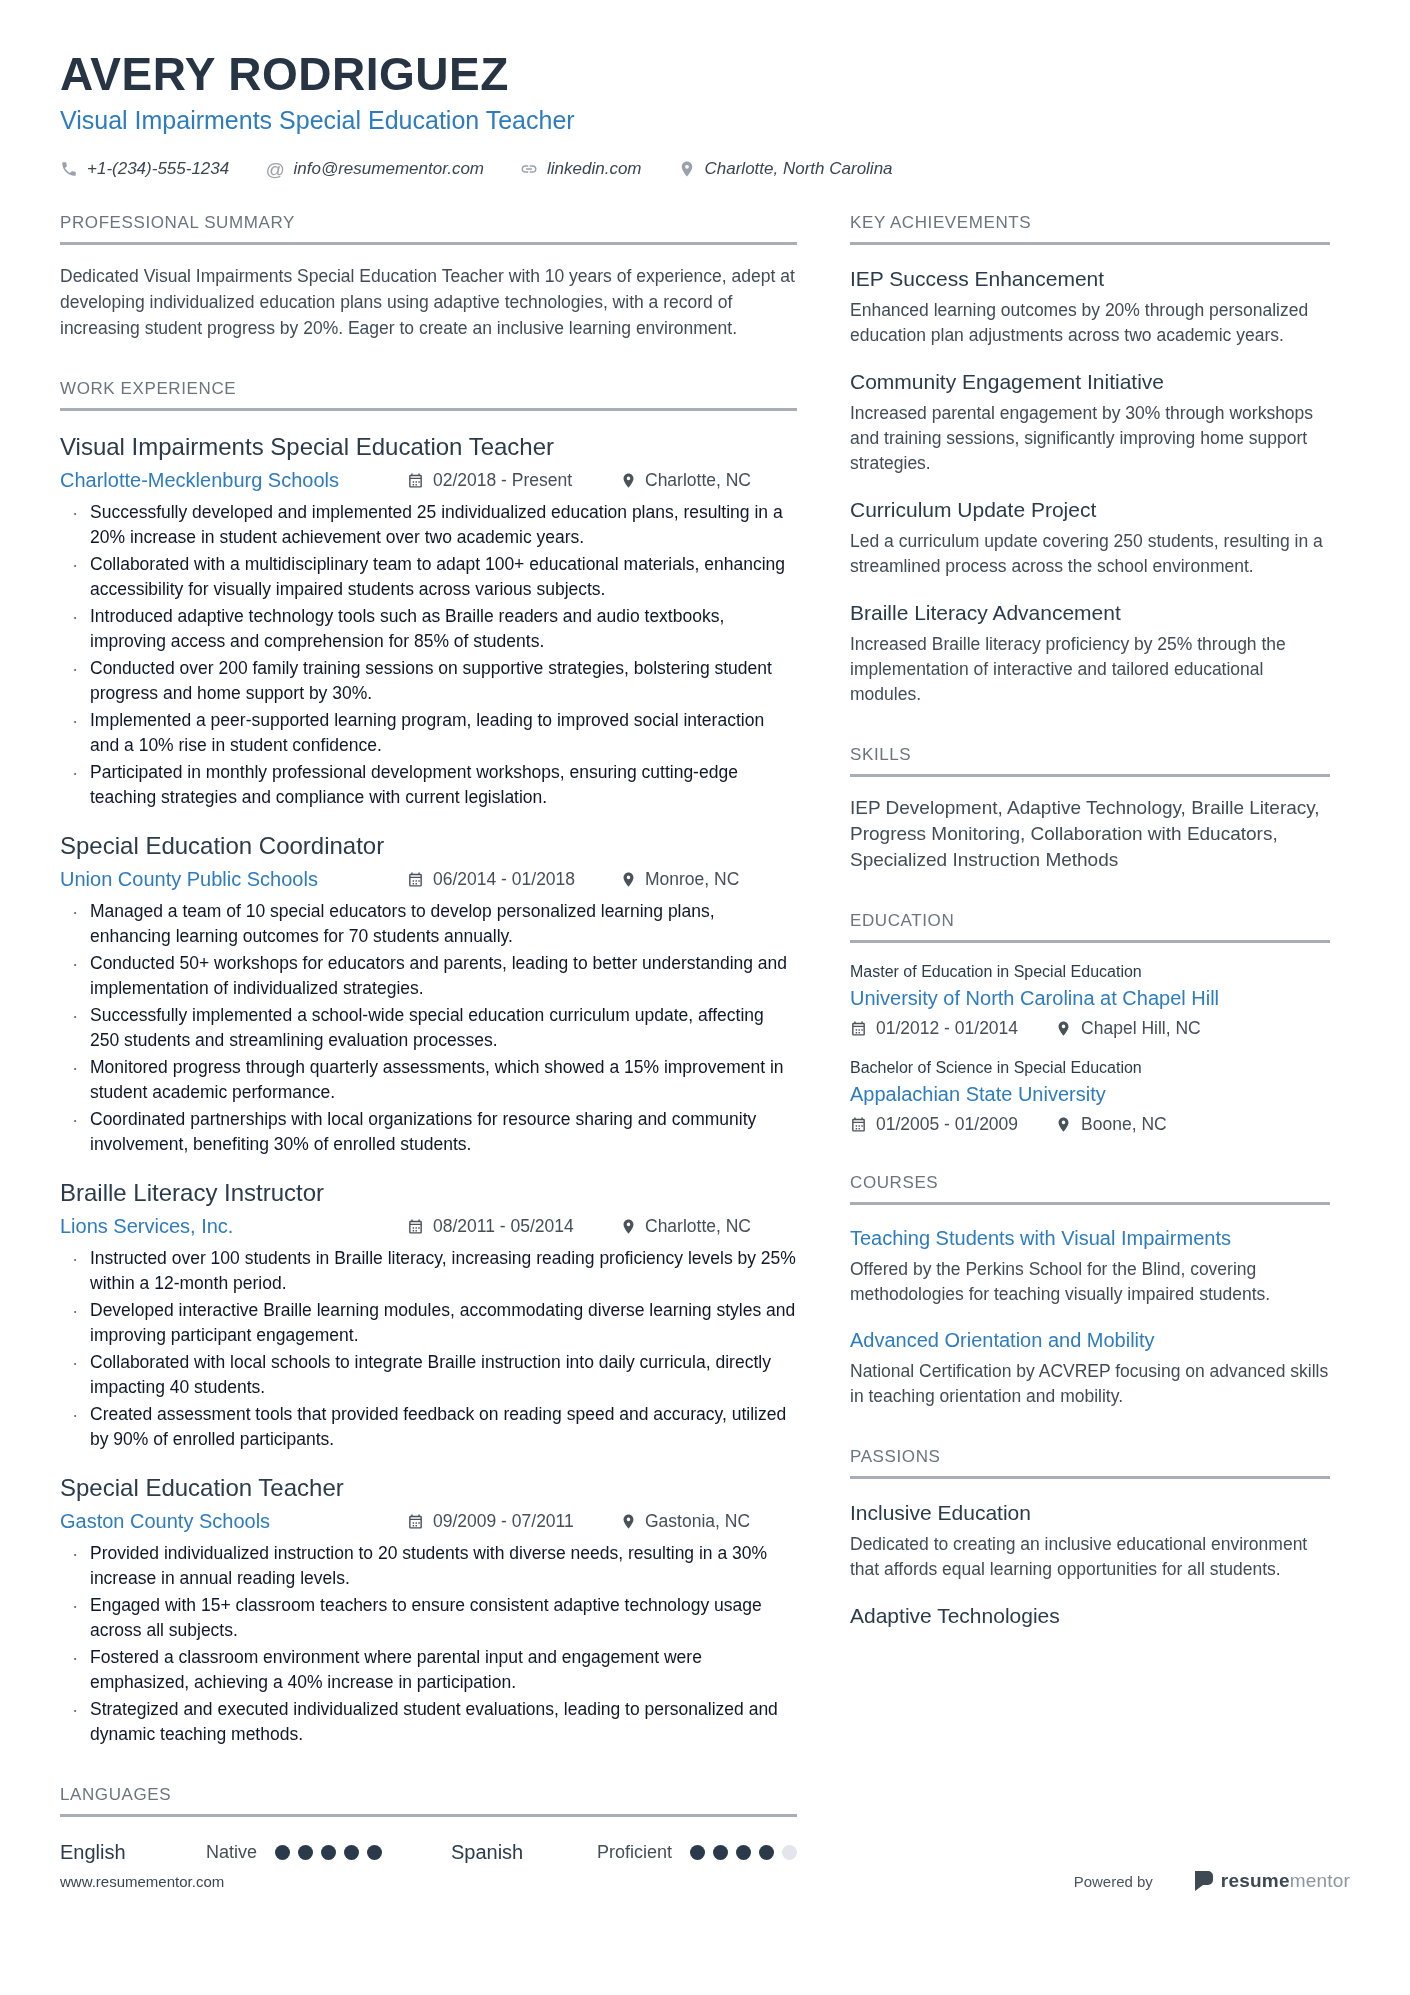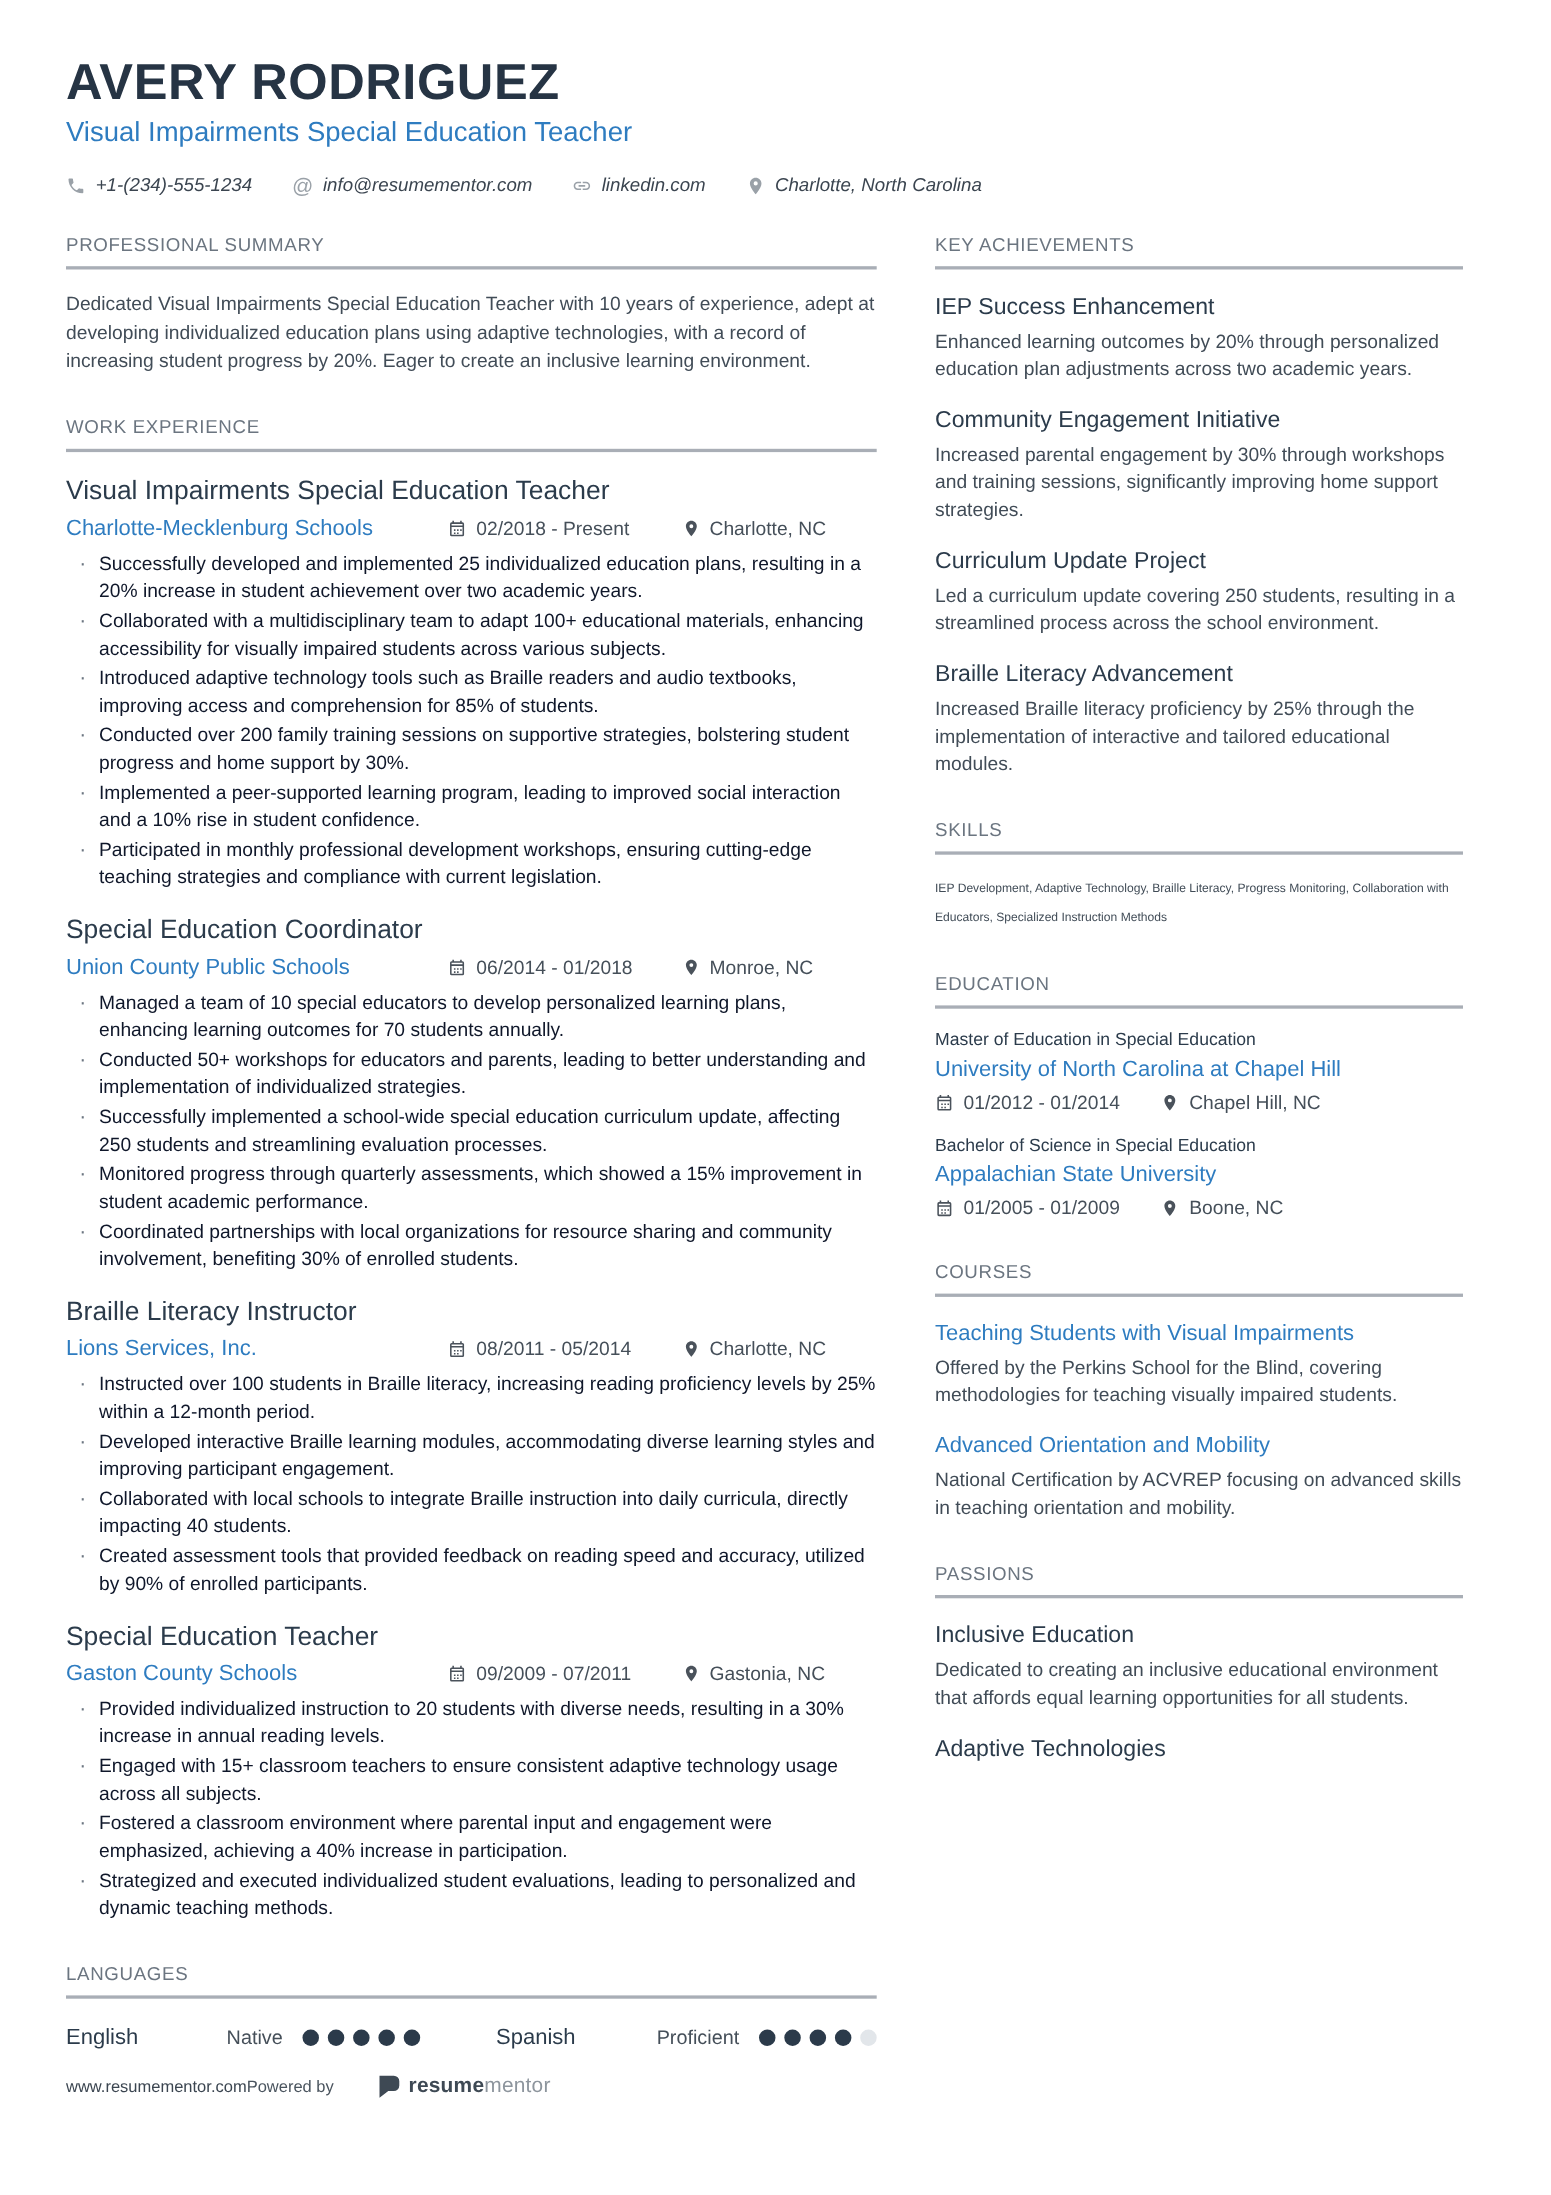--- a/index.html
+++ b/index.html
@@ -45,31 +45,31 @@
   .lang-label{font-size:18px;color:#454f59;margin-right:18px;}
   .lang-dots{display:flex;gap:8px;align-items:center;}
   .dot{width:15px;height:15px;border-radius:50%;background:#e2e6ea;display:inline-block;}
   .dot.filled{background:#2b3a4a;}
 
   
   .r-item{margin-top:22px;}
   .r-title{font-size:21px;font-weight:500;color:#2b3b4b;margin:0 0 7px 0;}
   .r-title.blue{color:#2e7cc0;font-weight:400;font-size:20px;}
   .r-text{font-size:17.5px;line-height:25px;color:#414c57;margin:0;}
-  .skills-text{font-size:11px;line-height:26px;color:#414c57;margin-top:18px;}
+  .skills-text{font-size:19px;line-height:26px;color:#414c57;margin-top:18px;}
 
   
   .edu{margin-top:20px;}
   .degree{font-size:16px;font-weight:500;color:#2b3b4b;margin:0 0 6px 0;}
   .school{font-size:20px;color:#2e7cc0;margin:0 0 8px 0;}
   .edu-meta{display:flex;align-items:center;font-size:17.5px;color:#454f59;gap:9px;}
   .edu-meta .loc-gap{margin-left:28px;}
 
   
-  .footer{position:absolute;left:60px;right:60px;bottom:36px;display:flex;justify-content:flex-start;align-items:center;}
+  .footer{position:absolute;left:60px;right:60px;bottom:52px;display:flex;justify-content:space-between;align-items:center;}
   .footer-site{font-size:15px;color:#3b4550;}
   .powered{display:flex;align-items:center;gap:38px;}
   .powered-label{font-size:15px;color:#4a545e;}
   .logo{display:flex;align-items:center;gap:6px;}
   .logo-mark{width:24px;height:24px;}
   .logo-text{font-size:19px;font-weight:700;color:#3e4954;letter-spacing:.2px;}
   .logo-text .lite{font-weight:400;color:#8d959d;}
 </style>
 </head>
 <body>

